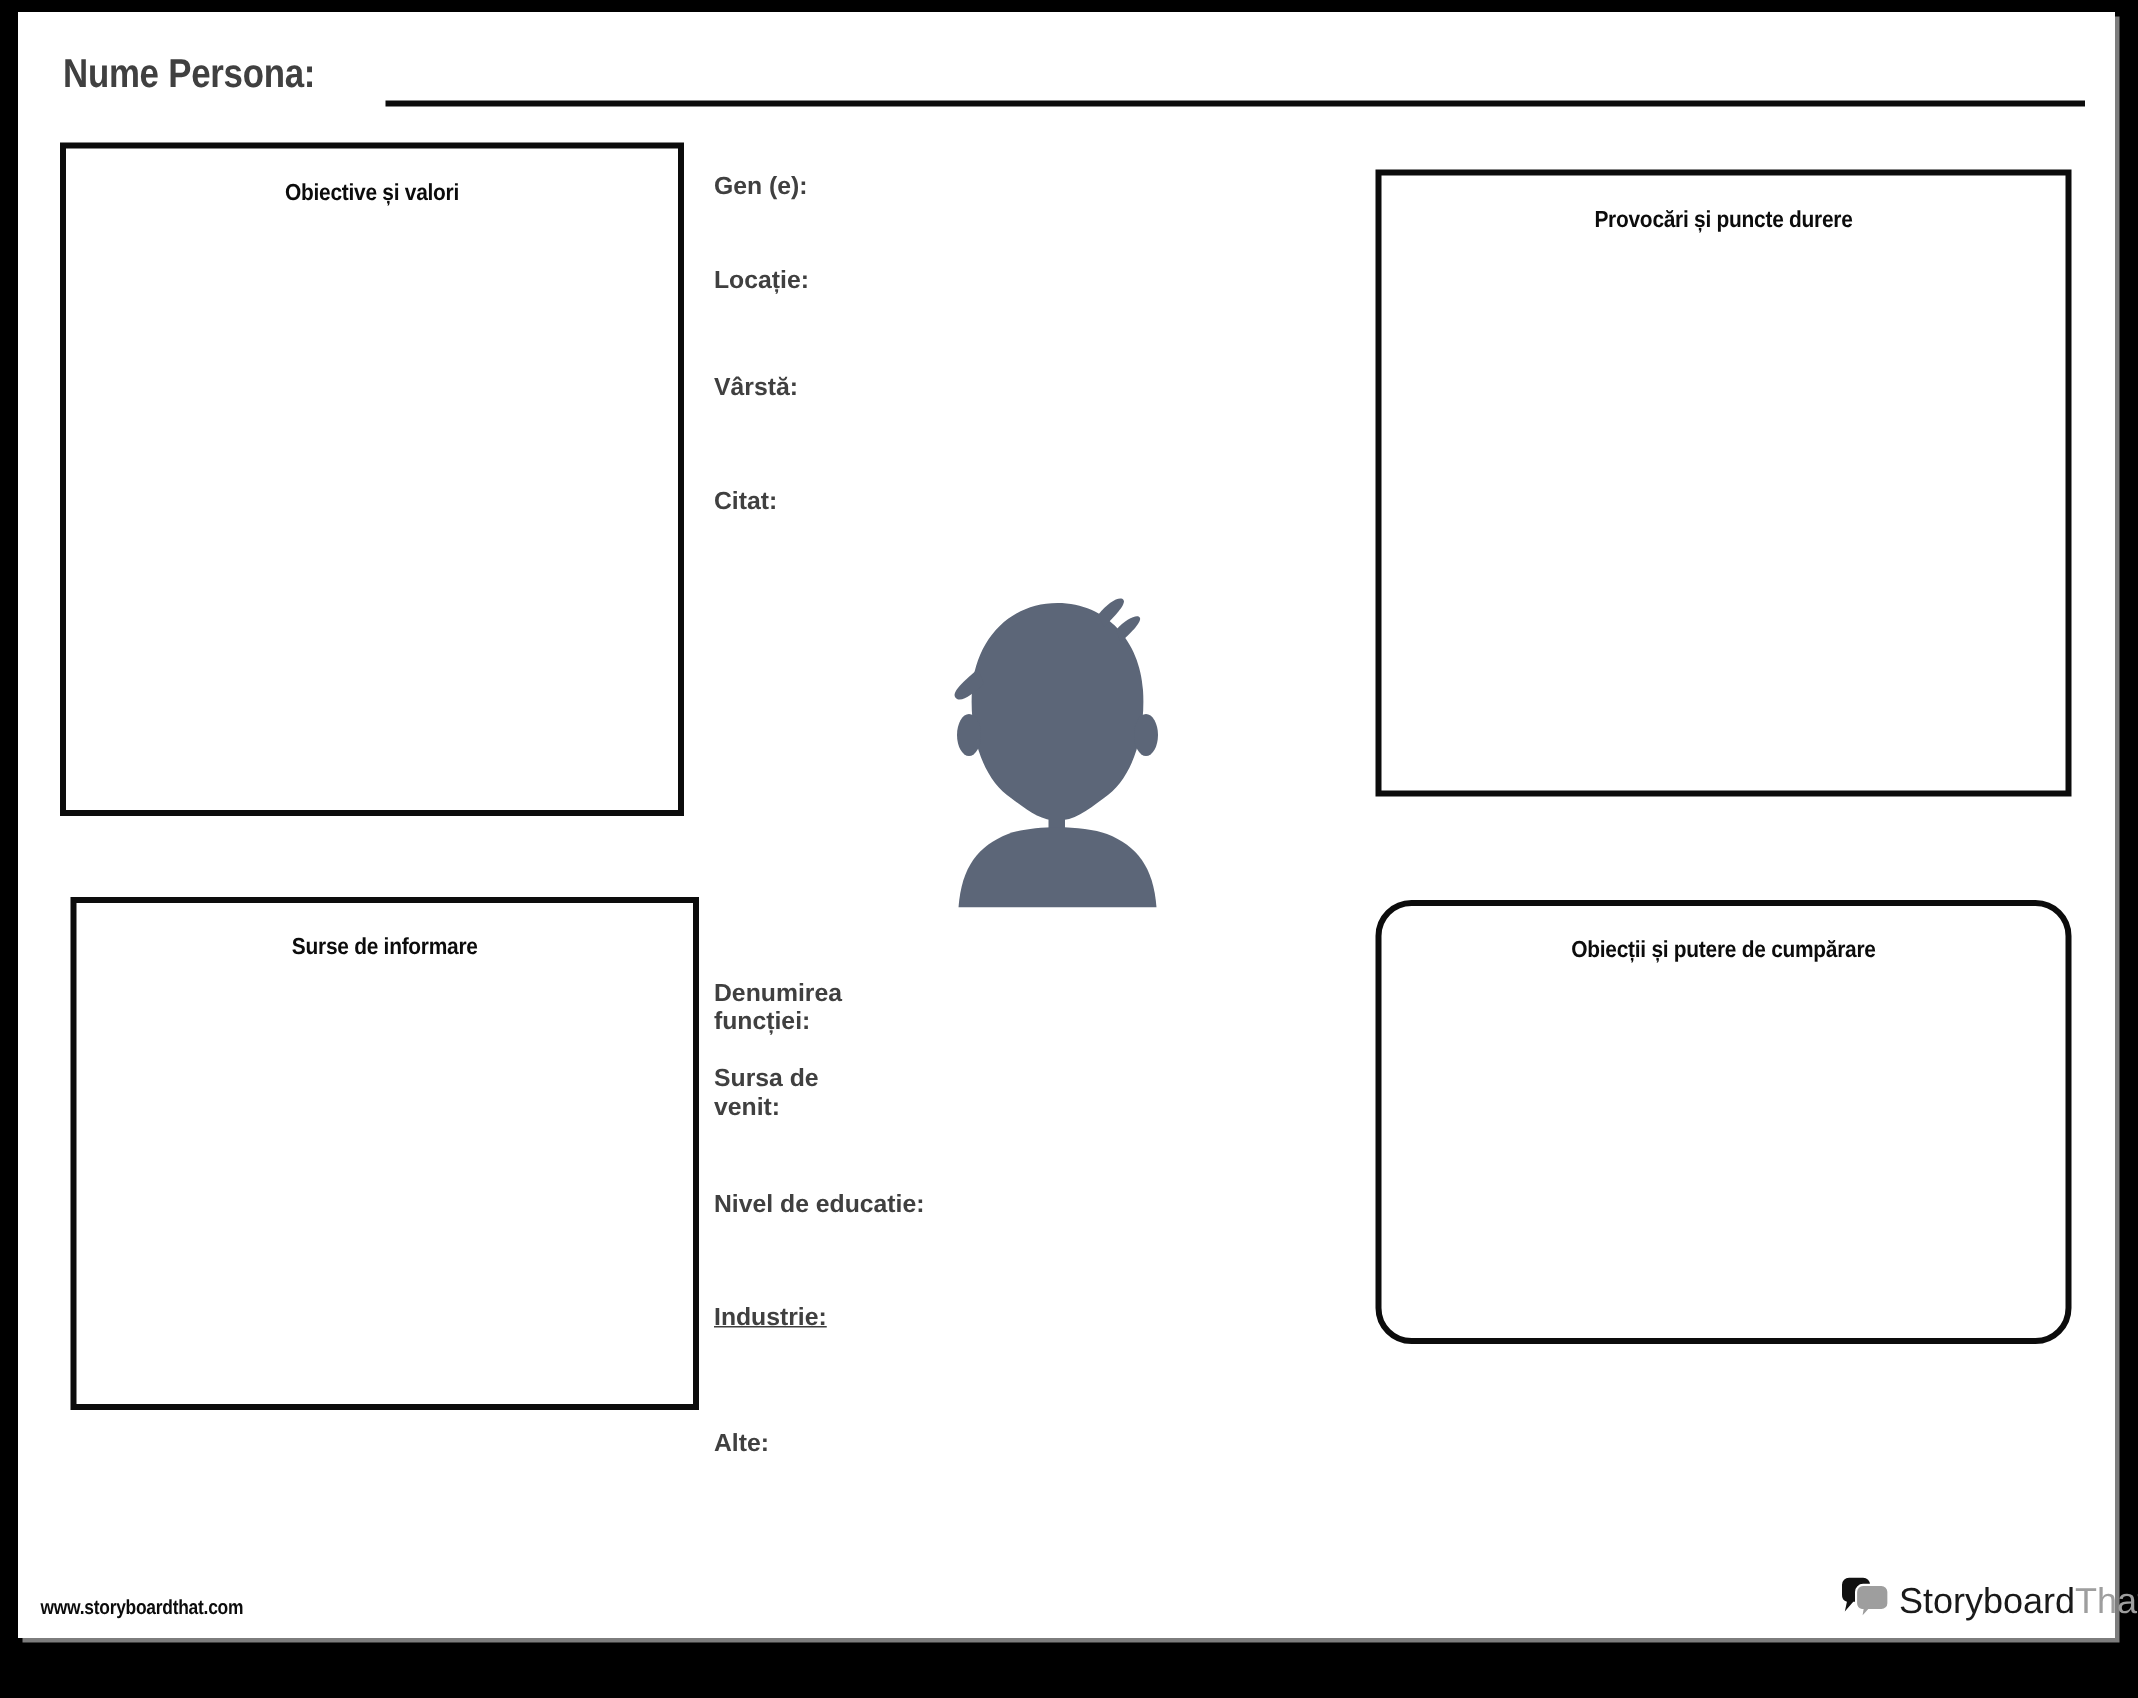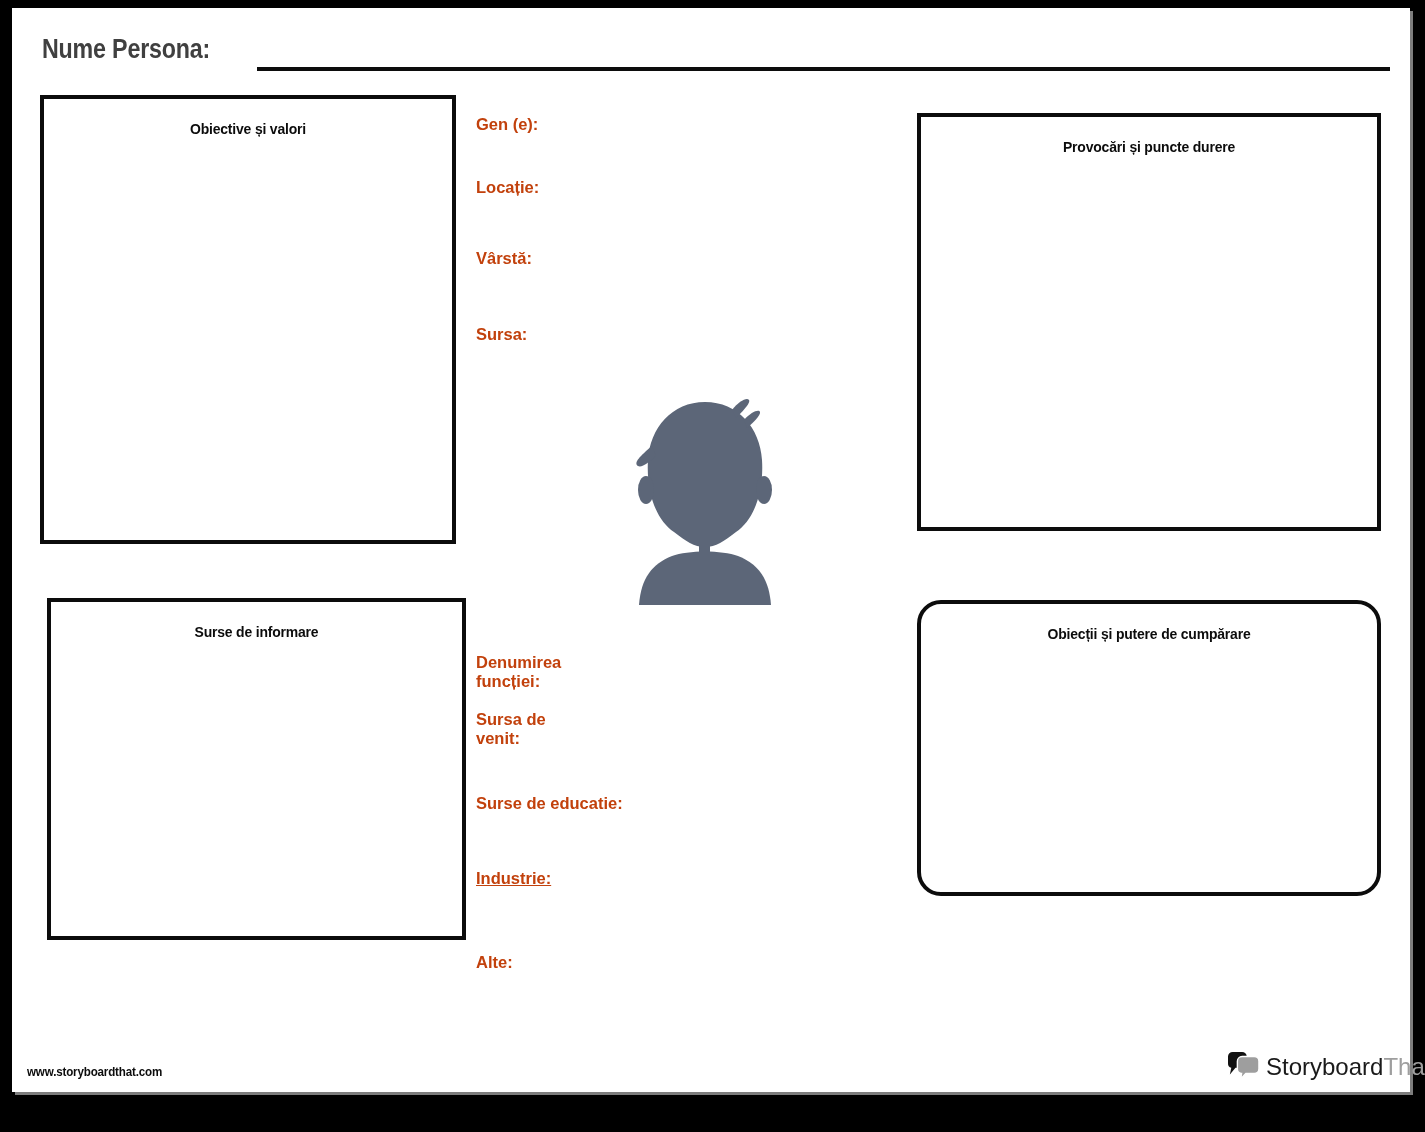--- a/index.html
+++ b/index.html
@@ -56,21 +56,21 @@
     transform: scaleX(0.9);
     transform-origin: center top;
     letter-spacing: -0.2px;
   }
   .field-label {
     position: absolute;
     left: 464px;
     width: 170px;
     font-size: 16.5px;
     font-weight: bold;
-    color: #c2410c;
+    color: #404040;
     line-height: 19px;
     white-space: pre-line;
   }
   .f-gender    { top: 107px; }
   .f-location  { top: 170px; }
   .f-age       { top: 241px; }
   .f-quote     { top: 317px; }
   .f-job       { top: 622px; margin-top: 23px; }
   .f-income    { top: 702px; }
   .f-education { top: 786px; }
@@ -129,26 +129,26 @@
     <span class="box-title">Surse de informare</span>
   </div>
 
   <div class="box box-objections">
     <span class="box-title">Obiecții și putere de cumpărare</span>
   </div>
 
   <div class="field-label f-gender">Gen (e):</div>
   <div class="field-label f-location">Locație:</div>
   <div class="field-label f-age">Vârstă:</div>
-  <div class="field-label f-quote">Sursa:</div>
+  <div class="field-label f-quote">Citat:</div>
   <div class="field-label f-job">Denumirea
 funcției:</div>
   <div class="field-label f-income">Sursa de
 venit:</div>
-  <div class="field-label f-education">Surse de educatie:</div>
+  <div class="field-label f-education">Nivel de educatie:</div>
   <div class="field-label f-industry">Industrie:</div>
   <div class="field-label f-other">Alte:</div>
 
   <div class="avatar">
     <svg viewBox="0 0 146 207" width="146" height="207" aria-hidden="true">
       <g fill="currentColor">
 
         <path d="M73,4 C40,4 18,30 16,62 C14,94 24,122 42,134 C54,143 62,149 73,149 C84,149 92,143 104,134 C122,122 132,94 130,62 C128,30 106,4 73,4 Z"></path>
 
         <ellipse cx="14" cy="92" rx="8" ry="14"></ellipse>

